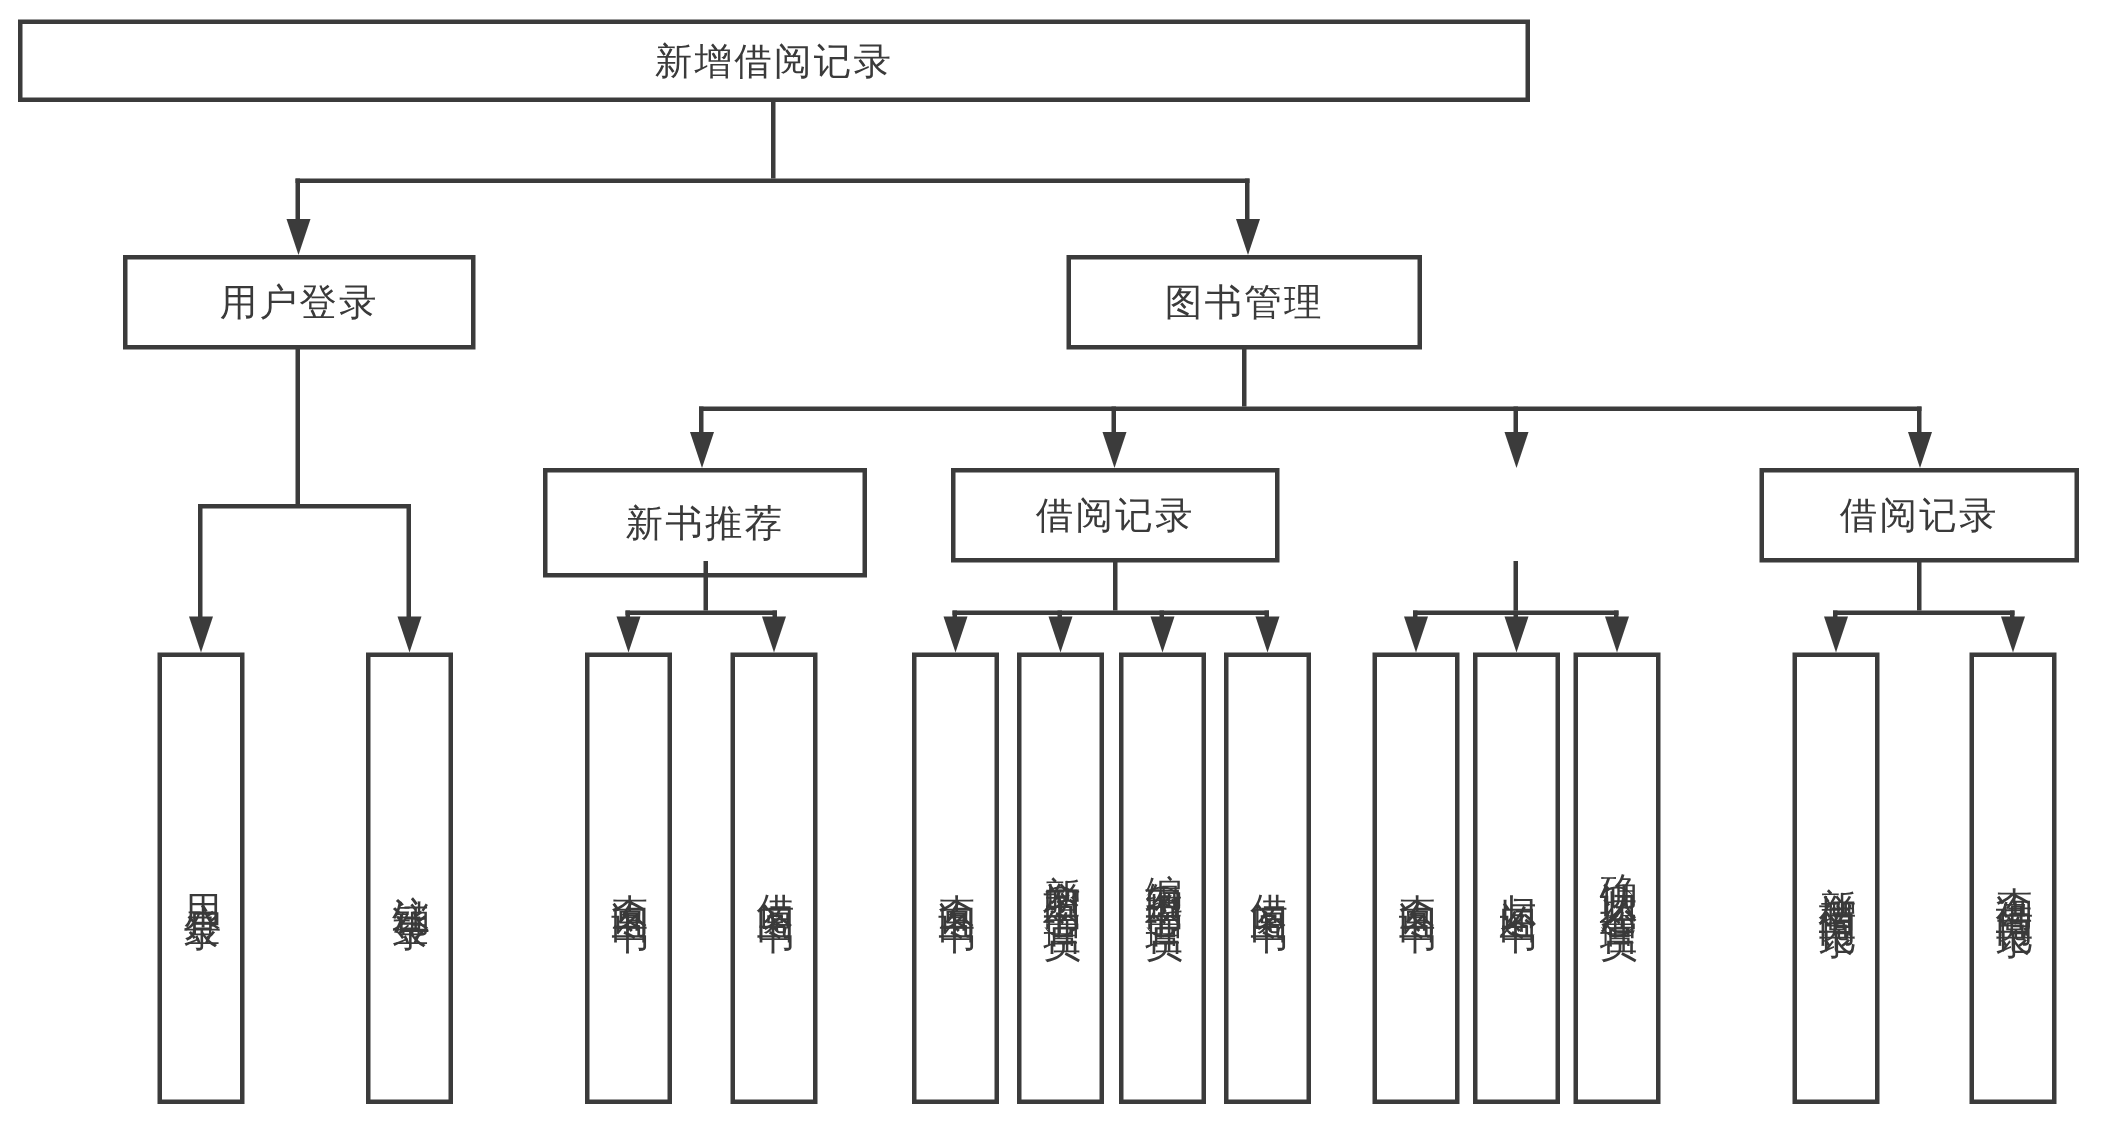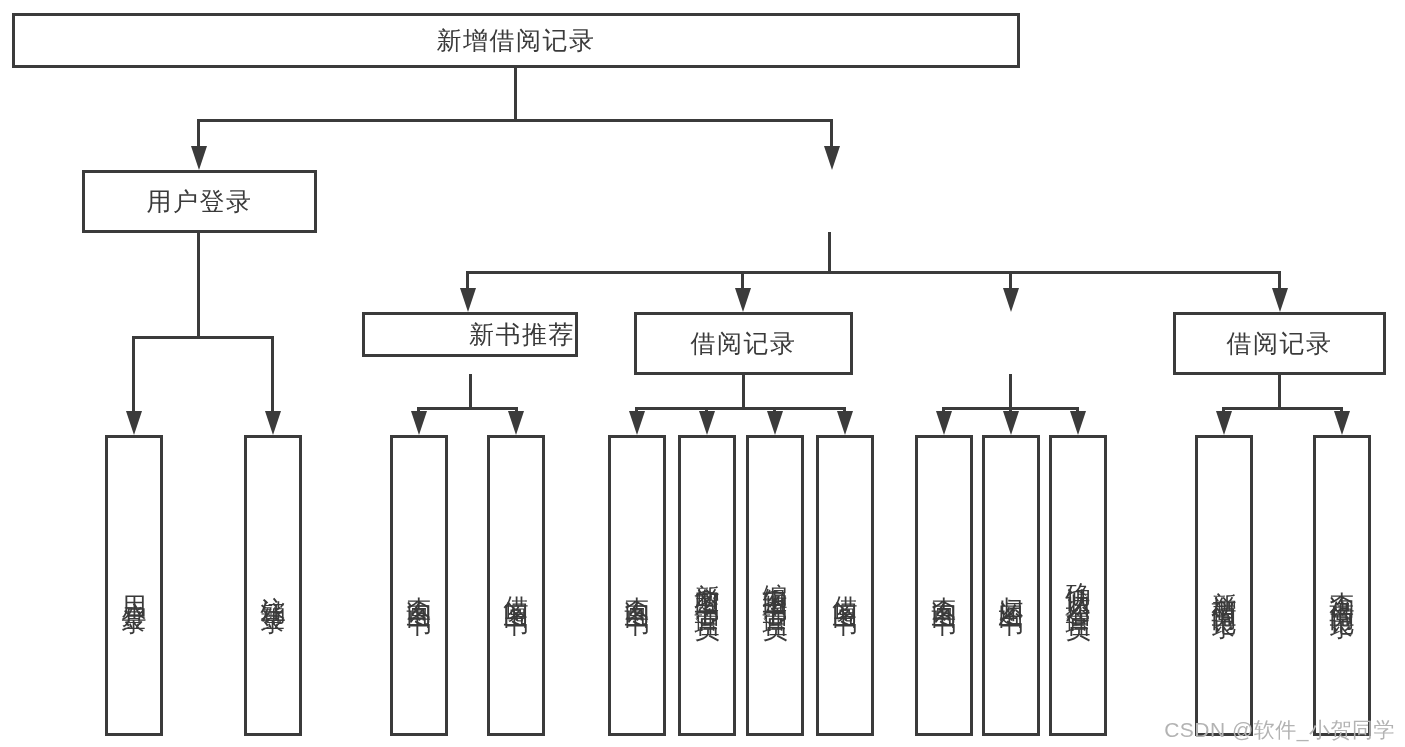--- a/index.html
+++ b/index.html
@@ -73,22 +73,25 @@
 <div class="canvas">
 
   <div class="box" style="left:12px; top:13px; width:1008px; height:55px;">
     <span>新增借阅记录</span>
   </div>
 
   <div class="box" style="left:82px; top:170px; width:235px; height:63px;">
     <span>用户登录</span>
   </div>
 
-
-  <div class="box" style="left:362px; top:312px; width:216px; height:45px;justify-content:flex-end;">
+  <div class="box" style="left:711px; top:170px; width:237px; height:63px;">
+    <span>图书管理</span>
+  </div>
+
+  <div class="box" style="left:362px; top:312px; width:216px; height:73px;">
     <span>新书推荐</span>
   </div>
 
   <div class="box" style="left:634px; top:312px; width:219px; height:63px;">
     <span>借阅记录</span>
   </div>
 
 
   <div class="box" style="left:1173px; top:312px; width:213px; height:63px;">
     <span>借阅记录</span>
@@ -190,15 +193,14 @@
   <div class="line" style="left:1076px; top:407px; width:3px; height:8px;"></div>
   <div class="arrow" style="left:1070px; top:411px;"></div>
 
   <div class="line" style="left:1278px; top:374px; width:3px; height:33px;"></div>
   <div class="line" style="left:1222px; top:407px; width:121px; height:3px;"></div>
   <div class="line" style="left:1222px; top:407px; width:3px; height:8px;"></div>
   <div class="arrow" style="left:1216px; top:411px;"></div>
   <div class="line" style="left:1340px; top:407px; width:3px; height:8px;"></div>
   <div class="arrow" style="left:1334px; top:411px;"></div>
 
-  <div class="watermark">CSDN @软件_小贺同学</div>
 
 </div>
 
 </body></html>

